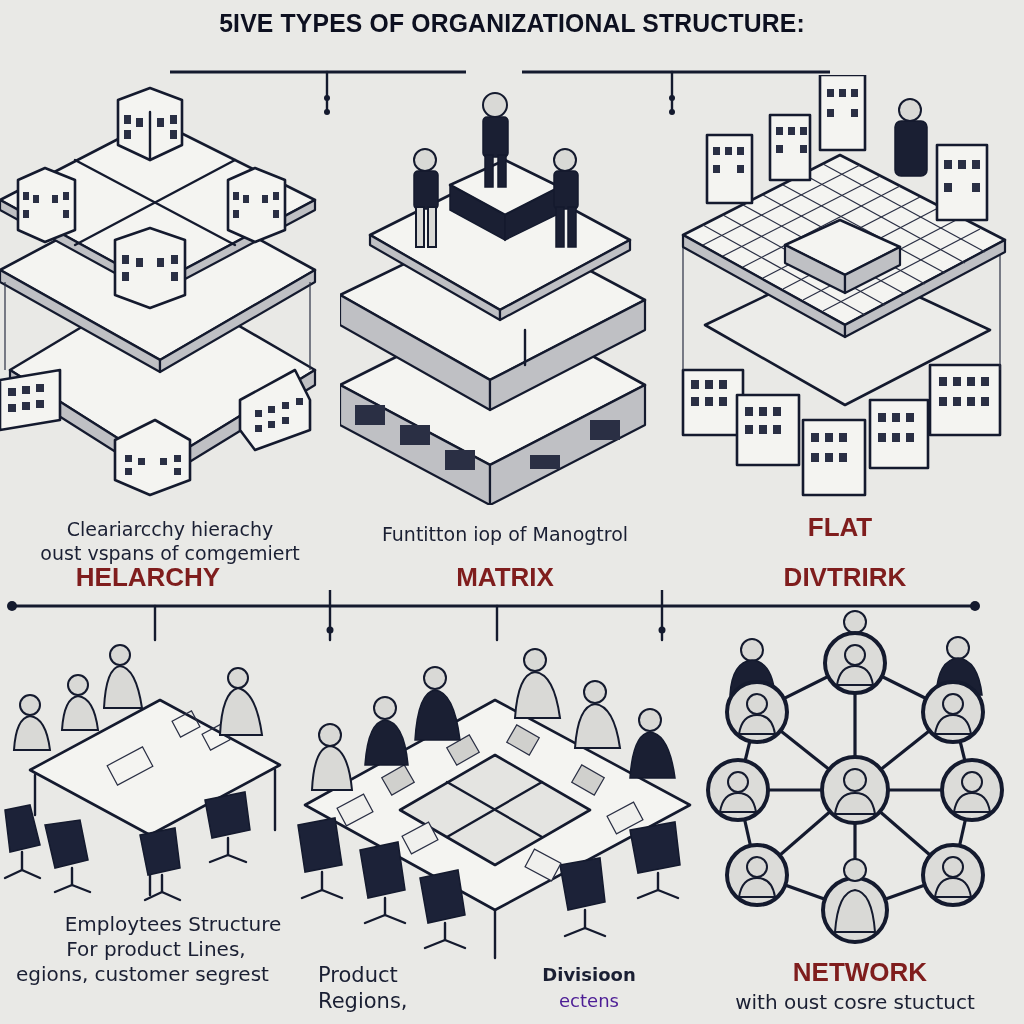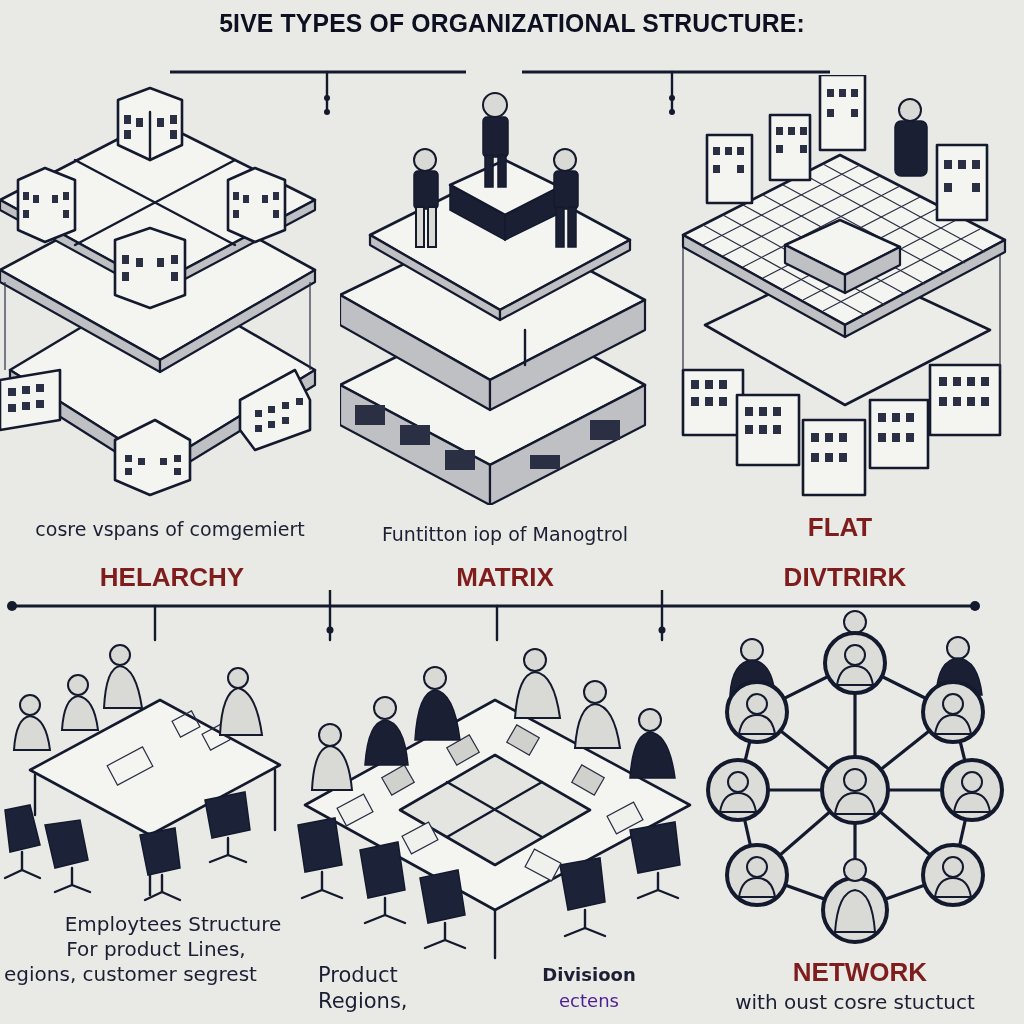--- a/index.html
+++ b/index.html
@@ -291,23 +291,24 @@
     <rect class="slab" x="262" y="70" width="50" height="75"></rect>
     <rect class="win" x="269" y="85" width="8" height="9"></rect>
       <rect class="win" x="283" y="85" width="8" height="9"></rect>
       <rect class="win" x="297" y="85" width="8" height="9"></rect>
     <rect class="win" x="269" y="108" width="8" height="9"></rect>
       <rect class="win" x="297" y="108" width="8" height="9"></rect>
   </g>
 </svg>
 
 <div class="abs caption" style="left:0;top:517px;width:340px">
-  <div>cosre ᴠspans of comgemiert</div>
+  <div>Cleariarcchy hierachy</div>
+  <div>oust ᴠspans of comgemiert</div>
 </div>
-<div class="abs label" style="left:72px;top:562px;width:200px">HELARCHY</div>
+<div class="abs label" style="left:48px;top:562px;width:200px">HELARCHY</div>
 
 <div class="abs caption" style="left:345px;top:522px;width:320px">
   <div>Funtitton iop of Manogtrol</div>
 </div>
 <div class="abs label" style="left:420px;top:562px;width:170px">MATRIX</div>
 
 <div class="abs label" style="left:780px;top:512px;width:120px">FLAT</div>
 <div class="abs label" style="left:760px;top:562px;width:170px">DIVTRIRK</div>
 
 <svg class="art" width="1024" height="60" style="left:0;top:590px">
@@ -514,21 +515,21 @@
   <g>
       <circle class="node" cx="155" cy="310" r="32"></circle>
       <circle class="person" cx="155" cy="270" r="11"></circle>
       <path class="person" d="M135,332 Q138,292 155,290 Q172,292 175,332 Z"></path>
     </g>
 </svg>
 
 <div class="abs caption" style="left:0;top:912px;width:300px;font-size:20px;line-height:25px">
   <div style="padding-left:46px">Employtees Structure</div>
   <div style="padding-left:12px">For product Lines,</div>
-  <div style="text-align:left;padding-left:4px">egions, customer segrest</div>
+  <div style="text-align:left;padding-left:16px">egions, customer segrest</div>
 </div>
 
 <div class="abs caption" style="left:318px;top:962px;width:110px;text-align:left;font-size:21px;line-height:26px">
   <div>Product</div>
   <div>Regions,</div>
 </div>
 <div class="abs caption" style="left:524px;top:962px;width:130px;font-size:18px;line-height:26px">
   <div style="font-weight:bold">Divisioon</div>
   <div style="color:#4c1d95">ectens</div>
 </div>

